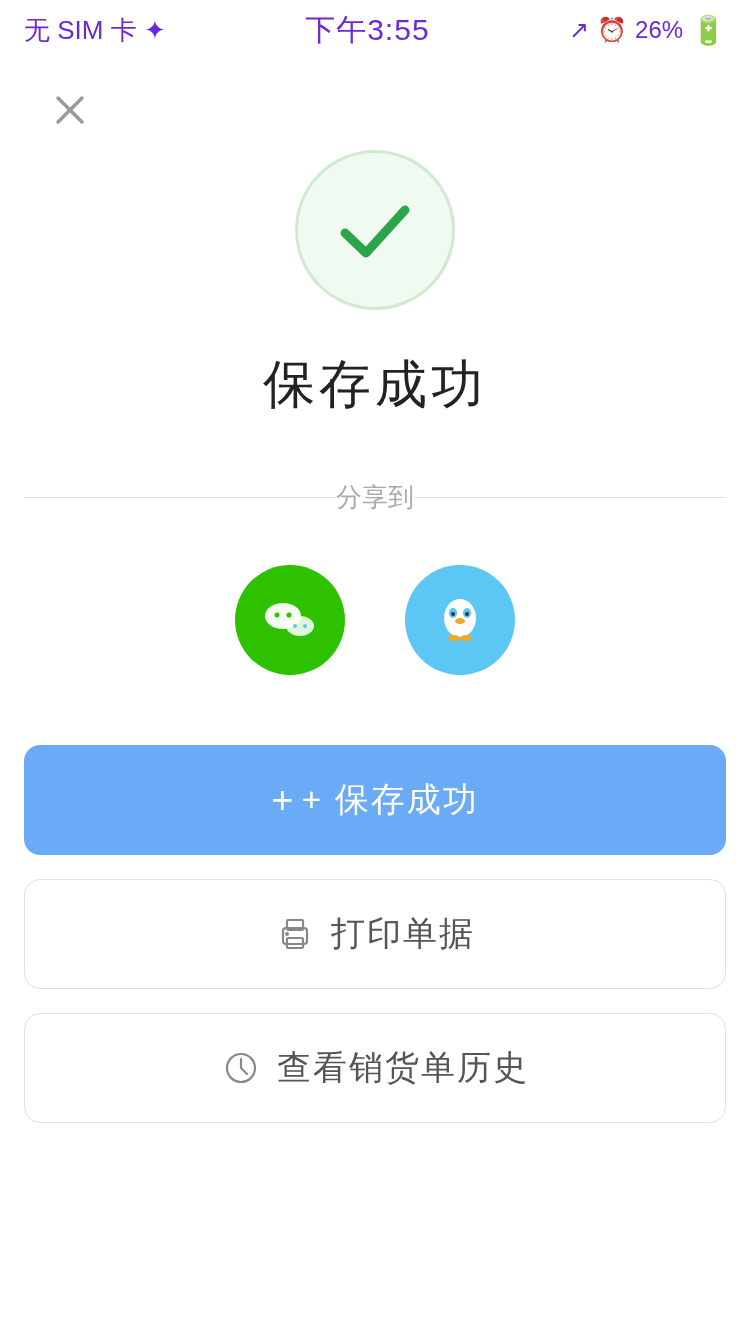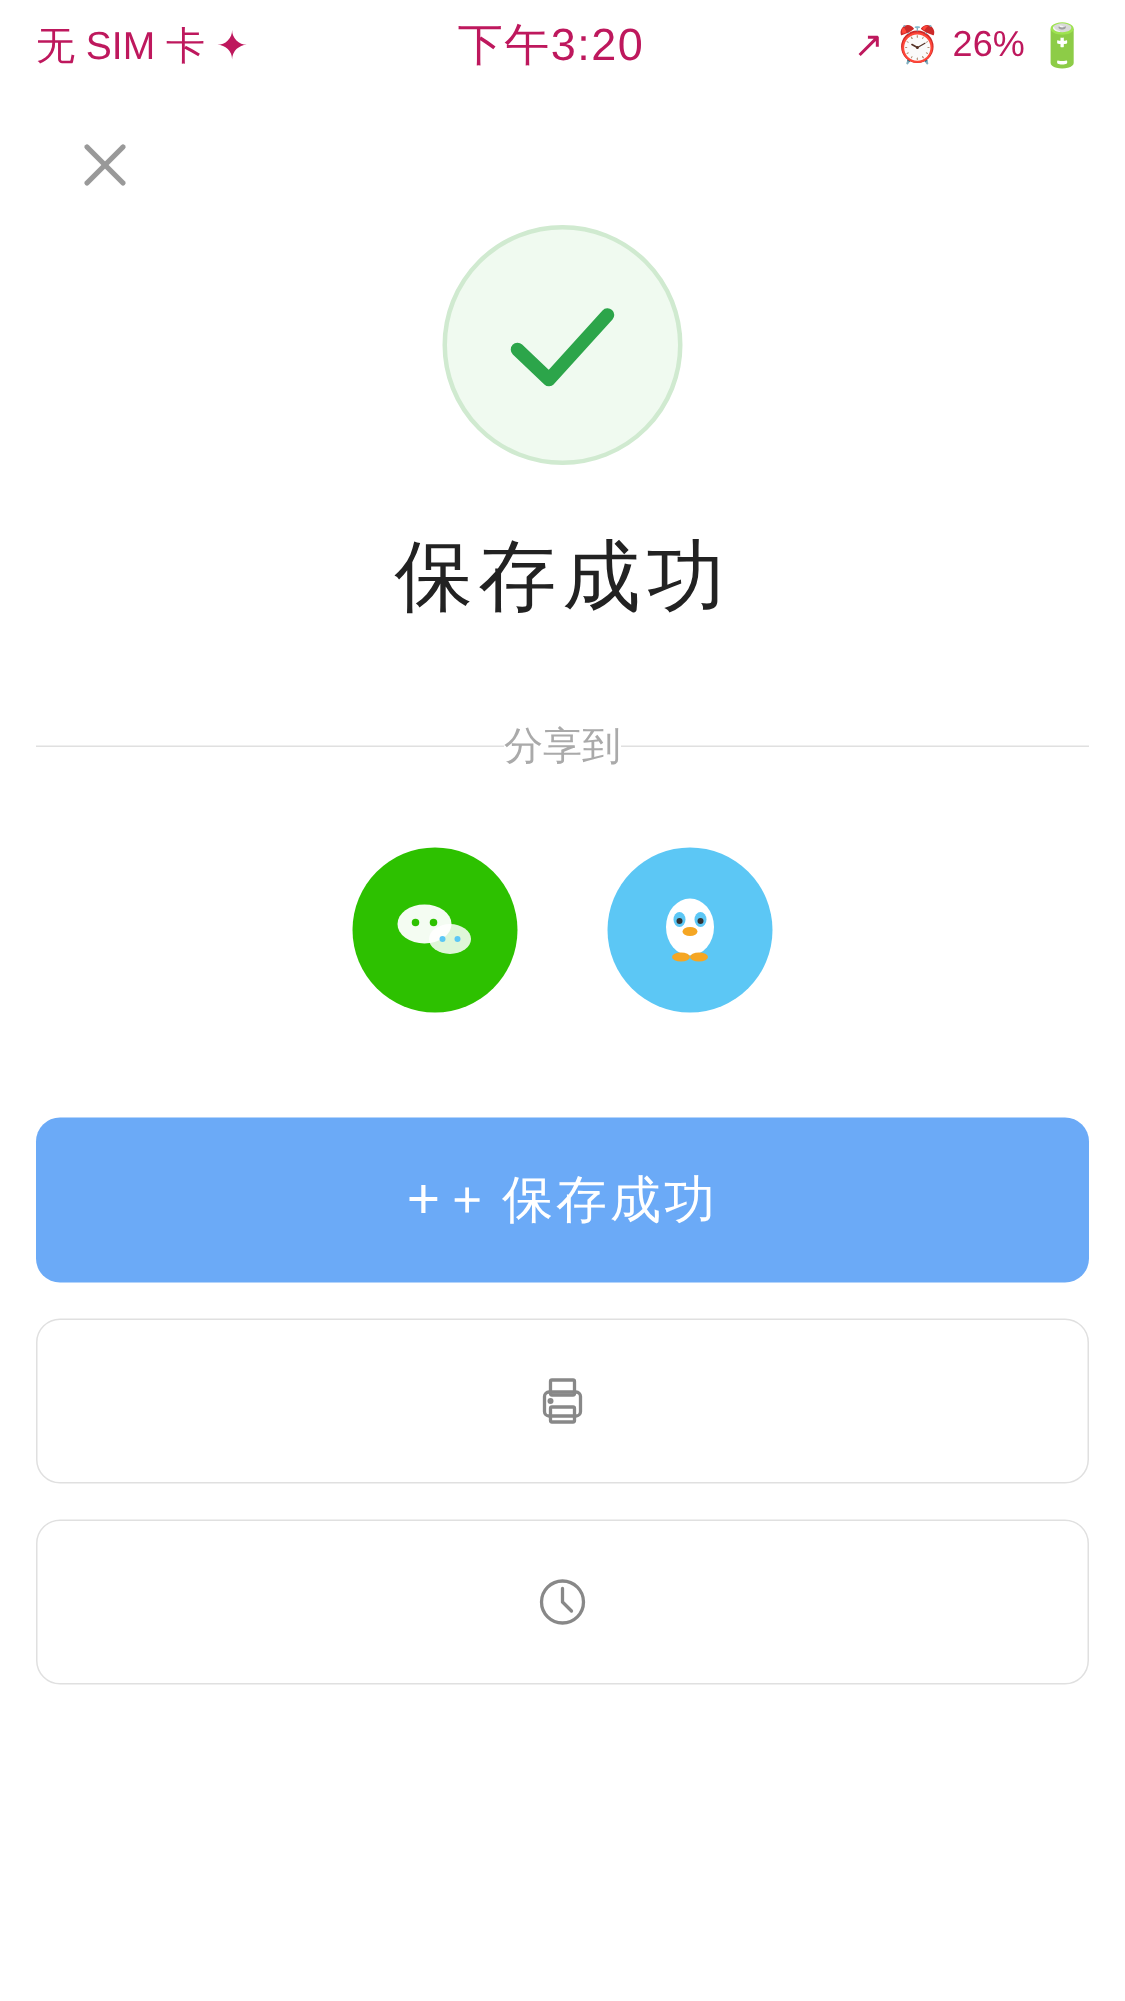--- a/index.html
+++ b/index.html
@@ -17,21 +17,21 @@
     
     .status-bar {
       width: 100%;
       height: 60px;
       background: #ffffff;
       display: flex;
       align-items: center;
       justify-content: space-between;
       padding: 0 24px;
       font-size: 26px;
-      color: #be185d;
+      color: #6d28d9;
     }
     .status-left {
       display: flex;
       align-items: center;
       gap: 10px;
     }
     .status-center {
       font-size: 30px;
       font-weight: 500;
       letter-spacing: 1px;
@@ -175,21 +175,21 @@
       letter-spacing: 2px;
     }
   </style>
 </head>
 <body>
 
 <div class="status-bar">
   <div class="status-left">
     <span>无 SIM 卡 ✦</span>
   </div>
-  <div class="status-center">下午3:20</div>
+  <div class="status-center">下午3:55</div>
   <div class="status-right">
     <span>↗</span>
     <span>⏰</span>
     <span>26%</span>
     <span style="font-size:28px;">🔋</span>
   </div>
 </div>
 
 <div class="main-content">
 
@@ -255,24 +255,26 @@
       <span style="margin-left:-10px;">+ 保存成功</span>
     </button>
 
     <button class="btn-secondary">
       <svg width="40" height="40" viewBox="0 0 40 40" fill="none" xmlns="http://www.w3.org/2000/svg">
         <rect x="8" y="14" width="24" height="16" rx="3" stroke="#888" stroke-width="2.2" fill="none"></rect>
         <rect x="12" y="6" width="16" height="10" rx="1" stroke="#888" stroke-width="2.2" fill="none"></rect>
         <rect x="12" y="24" width="16" height="10" rx="1" stroke="#888" stroke-width="2.2" fill="none"></rect>
         <circle cx="12" cy="20" r="2" fill="#888"></circle>
       </svg>
+      <span>打印单据</span>
     </button>
 
     <button class="btn-secondary">
       <svg width="40" height="40" viewBox="0 0 40 40" fill="none" xmlns="http://www.w3.org/2000/svg">
         <circle cx="20" cy="20" r="14" stroke="#888" stroke-width="2.2" fill="none"></circle>
         <polyline points="20,11 20,20 26,26" stroke="#888" stroke-width="2.2" stroke-linecap="round" stroke-linejoin="round"></polyline>
       </svg>
+      <span>查看销货单历史</span>
     </button>
 
   </div>
 
 </div>
 
 </body></html>

